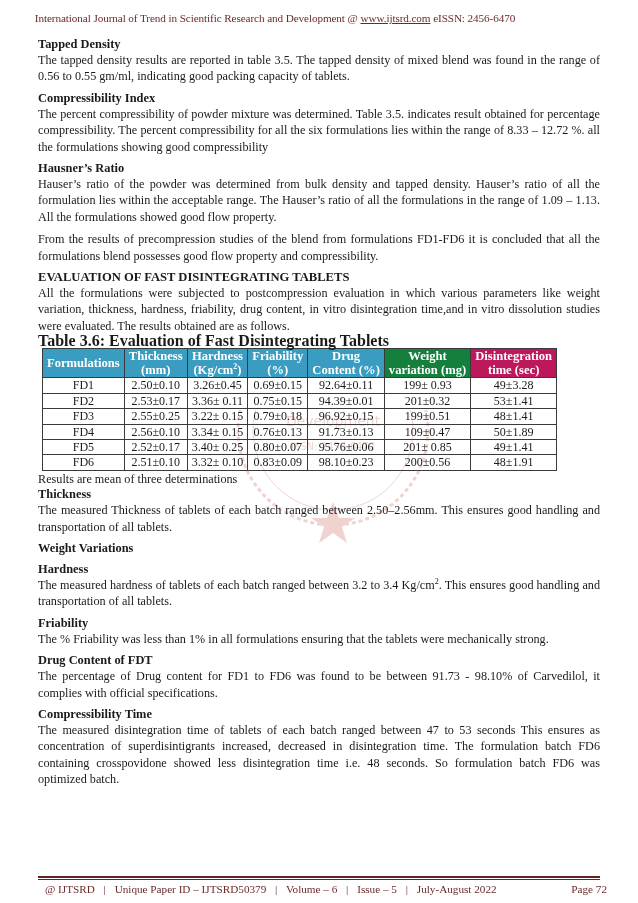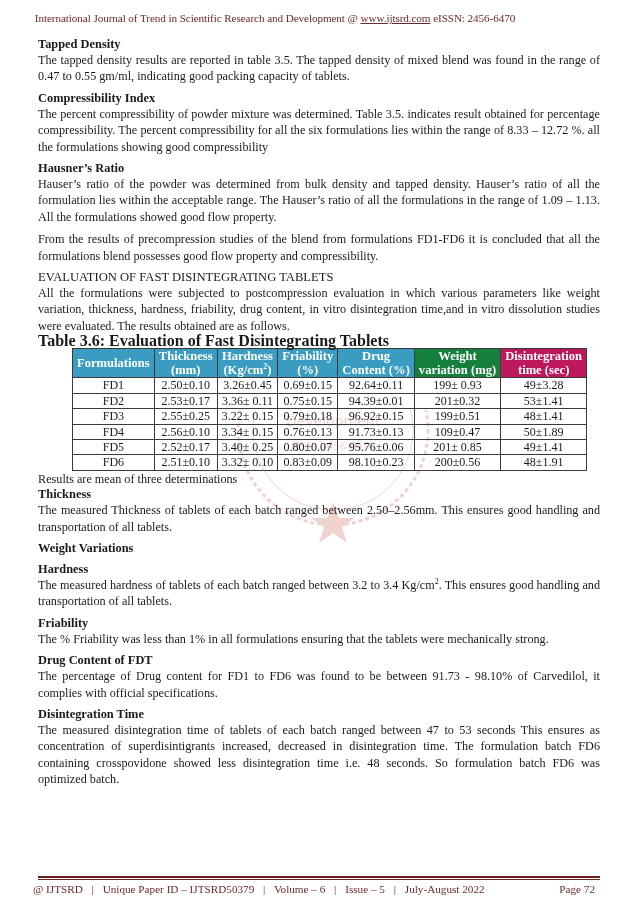--- a/index.html
+++ b/index.html
@@ -5,32 +5,32 @@
   html, body { margin:0; padding:0; background:#ffffff; }
   body { width:638px; height:903px; position:relative; overflow:hidden;
          font-family:"Liberation Serif", "DejaVu Serif", serif; color:#1a1a1a; }
   .header { position:absolute; top:12px; left:0; width:550px; text-align:center;
             font-size:11.2px; color:#6b2a2a; letter-spacing:-0.1px; }
   .header a { color:#6b2a2a; text-decoration:underline; }
   .content { position:absolute; top:37px; left:38px; width:562px; font-size:12.2px; line-height:16.4px; }
   .content p { margin:0; text-align:justify; }
   .h { font-weight:bold; font-size:12.4px; margin:0; line-height:15px; }
   .sec { margin-bottom:6px; }
-  .h-big { font-weight:normal; font-size:12.6px; margin:0; line-height:15px; }
+  .h-big { font-weight:bold; font-size:12.6px; margin:0; line-height:15px; }
   .tbl-title { text-align:center; font-weight:bold; font-size:16px; margin:4px 0 1px 0; line-height:14px; }
-  table { border-collapse:collapse; margin:0 auto 0 34px; font-size:12px; }
+  table { border-collapse:collapse; margin:0 auto 0 4px; font-size:12px; }
   th { background:#3a9cc0; color:#ffffff; font-weight:bold; border:1px solid #3a3a3a;
        padding:0 4px; line-height:14px; font-size:12.6px; }
   td { border:1px solid #3a3a3a; text-align:center; padding:0 4px; line-height:14.4px; }
   .note { margin:0 0 6px 4px; }
   sup { font-size:8px; line-height:0; }
   .watermark { position:absolute; left:233px; top:410px; width:200px; height:150px; pointer-events:none; opacity:0.22; }
   .footer-rule { position:absolute; left:38px; top:876px; width:562px; height:2px; background:#6b1f1f; }
   .footer-rule2 { position:absolute; left:38px; top:879px; width:562px; height:1px; background:#6b1f1f; }
-  .footer { position:absolute; left:33px; top:883px; width:562px; font-size:11.2px; color:#6b2a2a; display:flex; justify-content:space-between;align-items:flex-end; }
+  .footer { position:absolute; left:45px; top:883px; width:562px; font-size:11.2px; color:#6b2a2a; display:flex; justify-content:space-between;align-items:flex-end; }
   .footer .sep { margin:0 6px; }
 </style>
 </head>
 <body>
 
 <div class="header">
   <span>International Journal of Trend in Scientific Research and Development @</span>
   <a>www.ijtsrd.com</a>
   <span>eISSN: 2456-6470</span>
 </div>
@@ -41,21 +41,21 @@
   <text x="100" y="-4" text-anchor="middle" font-size="14" fill="#c0392b" font-family="DejaVu Sans, sans-serif">Research and</text>
   <text x="100" y="16" text-anchor="middle" font-size="14" fill="#c0392b" font-family="DejaVu Sans, sans-serif">Development</text>
   <text x="100" y="40" text-anchor="middle" font-size="10" fill="#c0392b" font-family="DejaVu Sans, sans-serif">ISSN: 2456-6470</text>
   <polygon points="100,92 106,108 122,108 109,117 114,133 100,123 86,133 91,117 78,108 94,108" fill="#c0392b"></polygon>
 </svg>
 
 <div class="content">
 
   <div class="sec">
     <p class="h">Tapped Density</p>
-    <p>The tapped density results are reported in table 3.5. The tapped density of mixed blend was found in the range of 0.47 to 0.55 gm/ml, indicating good packing capacity of tablets.</p>
+    <p>The tapped density results are reported in table 3.5. The tapped density of mixed blend was found in the range of 0.56 to 0.55 gm/ml, indicating good packing capacity of tablets.</p>
   </div>
   <div class="sec">
     <p class="h">Compressibility Index</p>
     <p>The percent compressibility of powder mixture was determined. Table 3.5. indicates result obtained for percentage compressibility. The percent compressibility for all the six formulations lies within the range of 8.33 – 12.72 %. all the formulations showing good compressibility</p>
   </div>
   <div class="sec">
     <p class="h">Hausner’s Ratio</p>
     <p>Hauser’s ratio of the powder was determined from bulk density and tapped density. Hauser’s ratio of all the formulation lies within the acceptable range. The Hauser’s ratio of all the formulations in the range of 1.09 – 1.13. All the formulations showed good flow property.</p>
   </div>
   <div class="sec">
@@ -151,21 +151,21 @@
   </div>
   <div class="sec">
     <p class="h">Friability</p>
     <p>The % Friability was less than 1% in all formulations ensuring that the tablets were mechanically strong.</p>
   </div>
   <div class="sec">
     <p class="h">Drug Content of FDT</p>
     <p>The percentage of Drug content for FD1 to FD6 was found to be between 91.73 - 98.10% of Carvedilol, it complies with official specifications.</p>
   </div>
   <div class="sec">
-    <p class="h">Disintegration Time</p>
+    <p class="h">Compressibility Time</p>
     <p>The measured disintegration time of tablets of each batch ranged between 47 to 53 seconds This ensures as concentration of superdisintigrants increased, decreased in disintegration time. The formulation batch FD6 containing crosspovidone showed less disintegration time i.e. 48 seconds. So formulation batch FD6 was optimized batch.</p>
   </div>
 </div>
 
 <div class="footer-rule"></div>
 <div class="footer-rule2"></div>
 <div class="footer">
   <span>
     <span>@ IJTSRD</span>
     <span class="sep">|</span>

